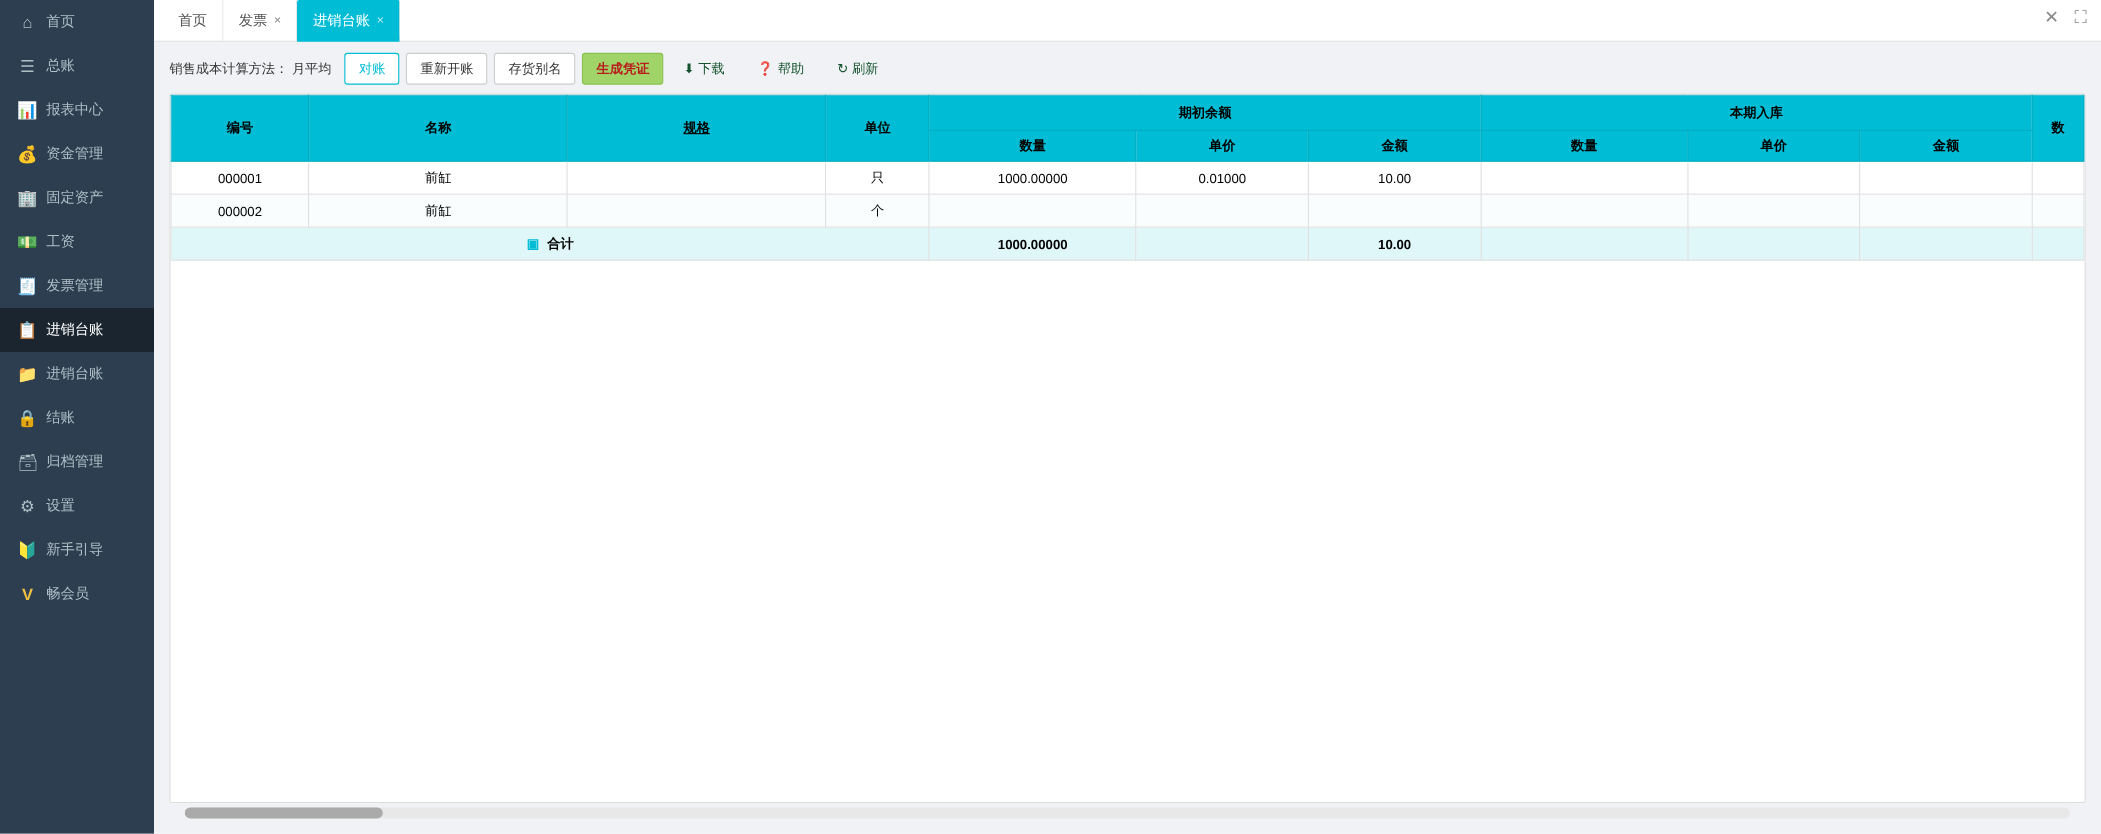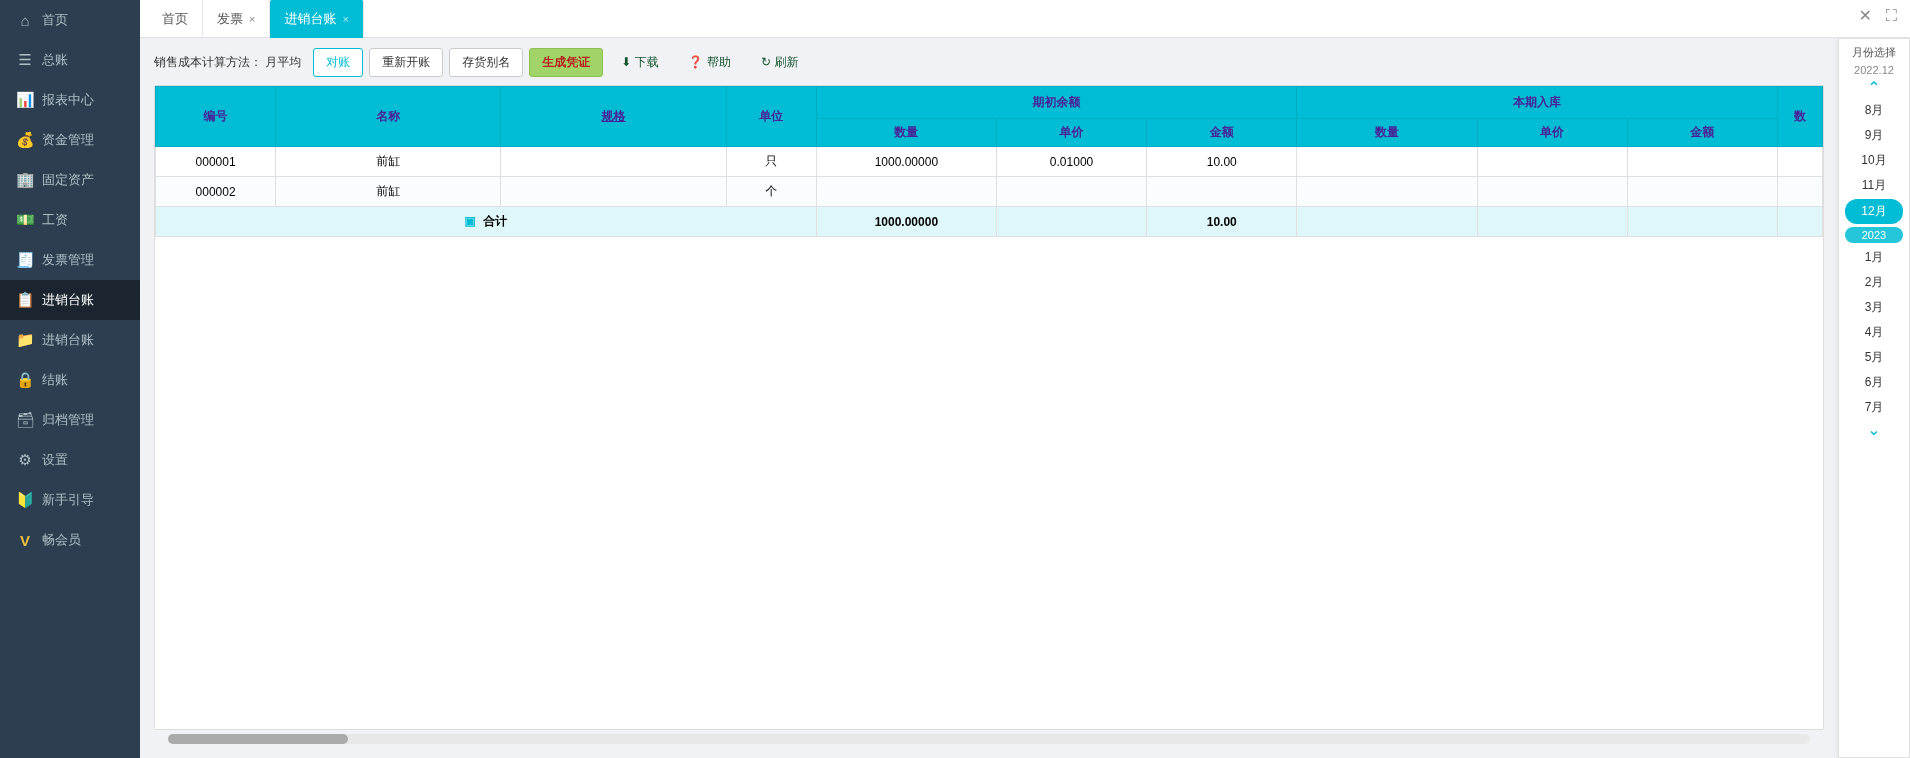--- a/index.html
+++ b/index.html
@@ -127,21 +127,21 @@
       border: 1px solid #ddd;
       border-radius: 2px;
     }
     table {
       width: 100%;
       border-collapse: collapse;
       font-size: 12px;
     }
     thead tr th {
       background: #00bcd4;
-      color: #4c1d95;
+      color: #000000;
       text-align: center;
       padding: 7px 4px;
       border: 1px solid #00acc1;
       white-space: nowrap;
     }
     thead tr.sub-header th {
       background: #00bcd4;
       padding: 5px 4px;
     }
     tbody tr td {
@@ -437,33 +437,14 @@
             </tr>
           </tbody>
         </table>
       </div>
 
       <div class="scrollbar-area">
         <div class="scrollbar-thumb"></div>
       </div>
     </div>
 
-    <div class="month-panel">
-      <div class="month-panel-title">月份选择</div>
-      <div class="month-panel-year">2022.12</div>
-      <div class="month-nav">⌃</div>
-      <div class="month-item">8月</div>
-      <div class="month-item">9月</div>
-      <div class="month-item">10月</div>
-      <div class="month-item">11月</div>
-      <div class="month-item active">12月</div>
-      <div class="month-item year-badge">2023</div>
-      <div class="month-item">1月</div>
-      <div class="month-item">2月</div>
-      <div class="month-item">3月</div>
-      <div class="month-item">4月</div>
-      <div class="month-item">5月</div>
-      <div class="month-item">6月</div>
-      <div class="month-item">7月</div>
-      <div class="month-nav">⌄</div>
-    </div>
   </div>
 </div>
 
 </body></html>

